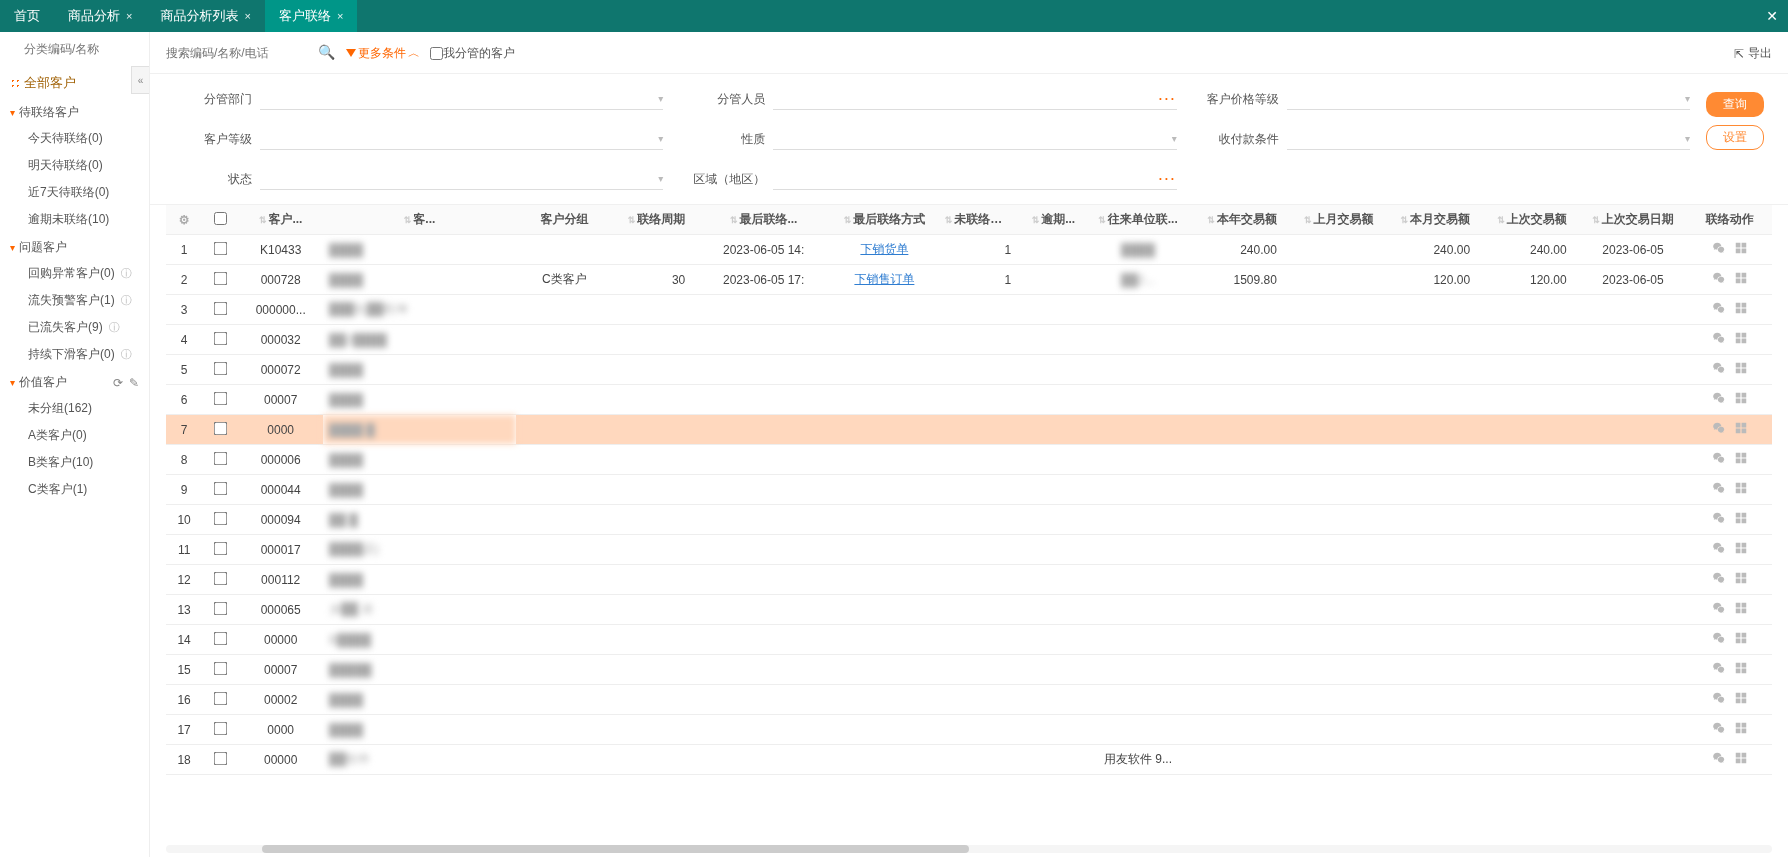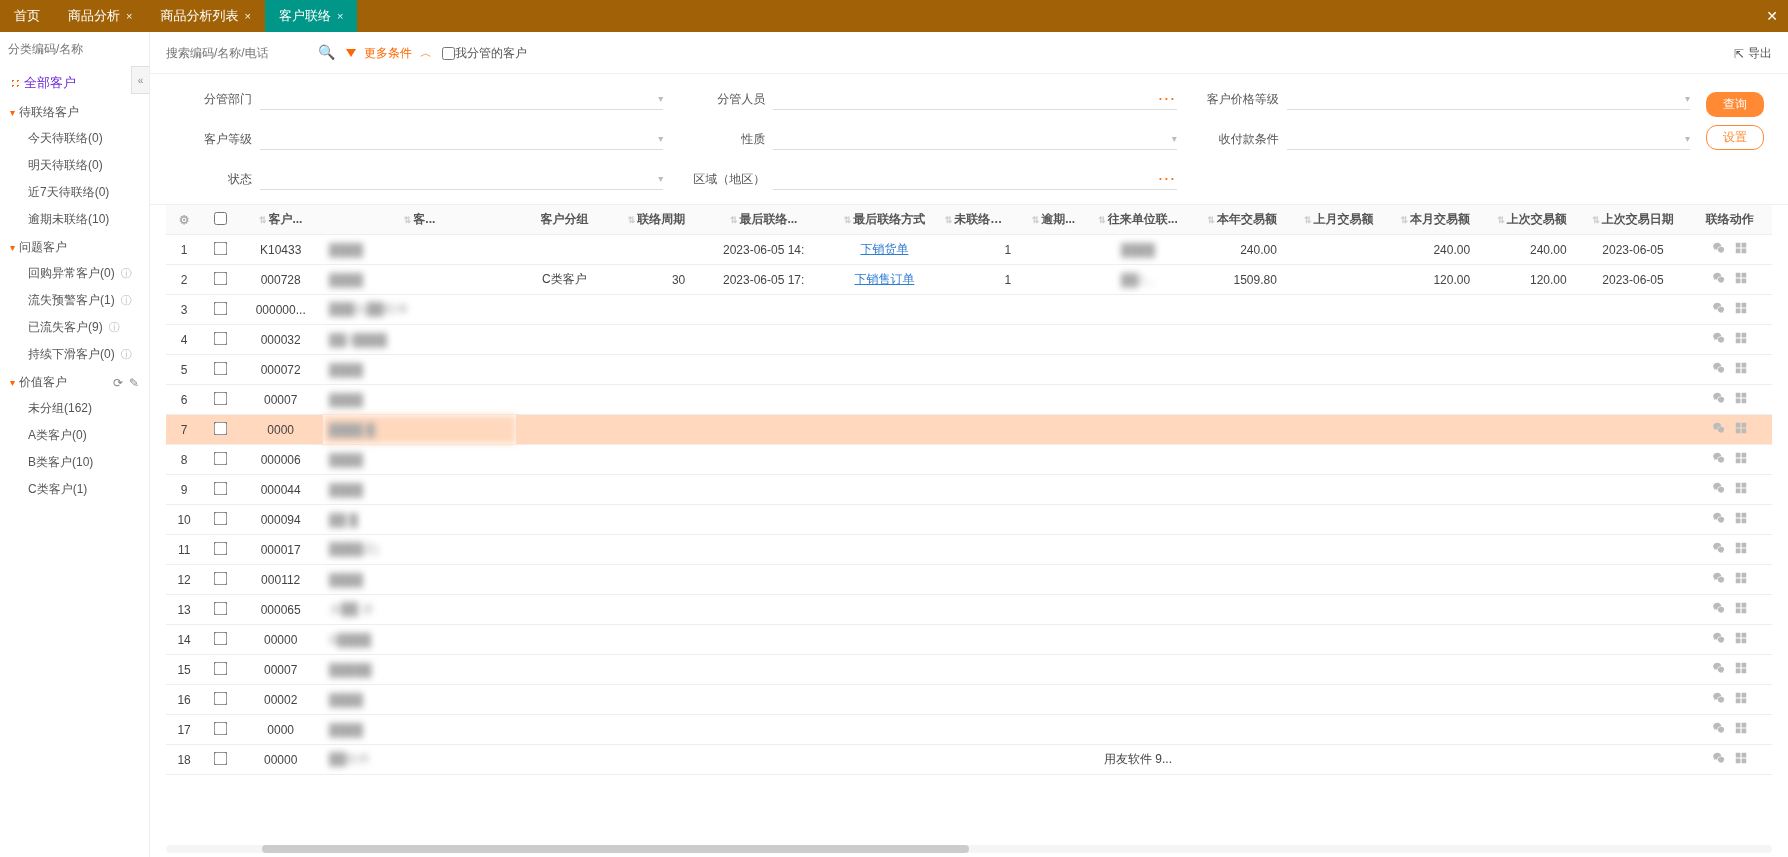--- a/index.html
+++ b/index.html
@@ -1,52 +1,52 @@
 <!DOCTYPE html>
 <html><head>
 <meta charset="utf-8">
 <style>
 * { box-sizing: border-box; margin: 0; padding: 0; }
 body { font-family: "Microsoft YaHei", Arial, sans-serif; font-size: 12px; color: #333; background: #fff; }
 
 
-.tabs-bar { background: #a16207; height: 32px; display: flex; align-items: center; position: relative; }
+.tabs-bar { background: #0f766e; height: 32px; display: flex; align-items: center; position: relative; }
 .tab { padding: 0 14px; height: 32px; line-height: 32px; color: #fff; cursor: pointer; display: flex; align-items: center; gap: 6px; font-size: 13px; }
 .tab.active { background: #009688; }
 .tab .close-x { font-size: 11px; opacity: 0.9; }
 .tabs-bar .close-all { position: absolute; right: 0; width: 32px; height: 32px; display: flex; align-items: center; justify-content: center; color: #fff; cursor: pointer; font-size: 14px; }
 
 
 .main { display: flex; height: calc(100vh - 32px); }
 .sidebar { width: 150px; border-right: 1px solid #eee; overflow-y: auto; position: relative; }
 .content { flex: 1; display: flex; flex-direction: column; overflow: hidden; }
 
 
-.sidebar-search { display: flex; align-items: center; padding: 6px 8px; position: relative; }
+.sidebar-search { display: flex; align-items: center; padding: 6px 24px; position: relative; }
 .sidebar-search input { flex: 1; border: none; outline: none; font-size: 12px; color: #888; padding: 4px 0; }
 .sidebar-collapse { position: absolute; top: 34px; right: 0; width: 18px; height: 28px; background: #f5f5f5; border: 1px solid #e0e0e0; border-right: none; display: flex; align-items: center; justify-content: center; cursor: pointer; color: #888; font-size: 10px; }
 
 .side-section { padding: 8px 10px 6px 10px; }
-.side-title { color: #6d28d9; font-size: 13px; display: flex; align-items: center; gap: 4px; }
+.side-title { color: #a16207; font-size: 13px; display: flex; align-items: center; gap: 4px; }
 .side-title .grid-icon { display: inline-block; width: 10px; height: 10px; background: radial-gradient(#ff6600 1px, transparent 1px); background-size: 5px 5px; }
 
 .tree { padding: 0 10px 10px 10px; }
 .tree-group-title { color: #555; padding: 6px 0 4px 0; font-size: 12px; display: flex; align-items: center; gap: 4px; }
 .tree-group-title .caret { color: #ff6600; font-size: 10px; }
 .tree-children { padding-left: 18px; }
 .tree-item { padding: 5px 0; color: #555; cursor: pointer; display: flex; align-items: center; gap: 4px; }
 .tree-item .q { color: #bbb; font-size: 11px; margin-left: 2px; }
 .tree-value-title .icons { margin-left: auto; display: flex; gap: 6px; color: #888; }
 
 
 .toolbar { display: flex; align-items: center; padding: 10px 16px 8px 16px; gap: 10px; border-bottom: 1px solid #f0f0f0; }
 .toolbar .search-box { flex: 0 0 170px; position: relative; }
 .toolbar .search-box input { width: 100%; border: none; border-bottom: 1px solid transparent; outline: none; font-size: 12px; color: #b91c1c; padding: 4px 18px 4px 0; }
 .toolbar .search-box .search-icon { position: absolute; right: 0; top: 2px; color: #ff6600; font-size: 14px; }
-.more-cond { color: #ff6600; display: flex; align-items: center; gap: 8px; cursor: pointer; }
+.more-cond { color: #ff6600; display: flex; align-items: center; gap: 2px; cursor: pointer; }
 .more-cond .funnel { display: inline-block; width: 10px; height: 10px; border-left: 5px solid transparent; border-right: 5px solid transparent; border-top: 8px solid #ff6600; }
 .my-customer { display: flex; align-items: center; color: #555; }
 .toolbar-spacer { flex: 1; }
 .export-btn { display: flex; align-items: center; gap: 4px; color: #555; cursor: pointer; }
 
 .filters-panel { padding: 14px 24px; display: flex; gap: 16px; border-bottom: 1px solid #f0f0f0; }
 .filters-grid { flex: 1; display: grid; grid-template-columns: repeat(3, 1fr); row-gap: 18px; column-gap: 24px; }
 .filter-field { display: flex; align-items: center; }
 .filter-field label { width: 86px; text-align: right; color: #555; padding-right: 8px; }
 .filter-input { flex: 1; position: relative; height: 22px; border-bottom: 1px solid #ddd; display: flex; align-items: center; }

